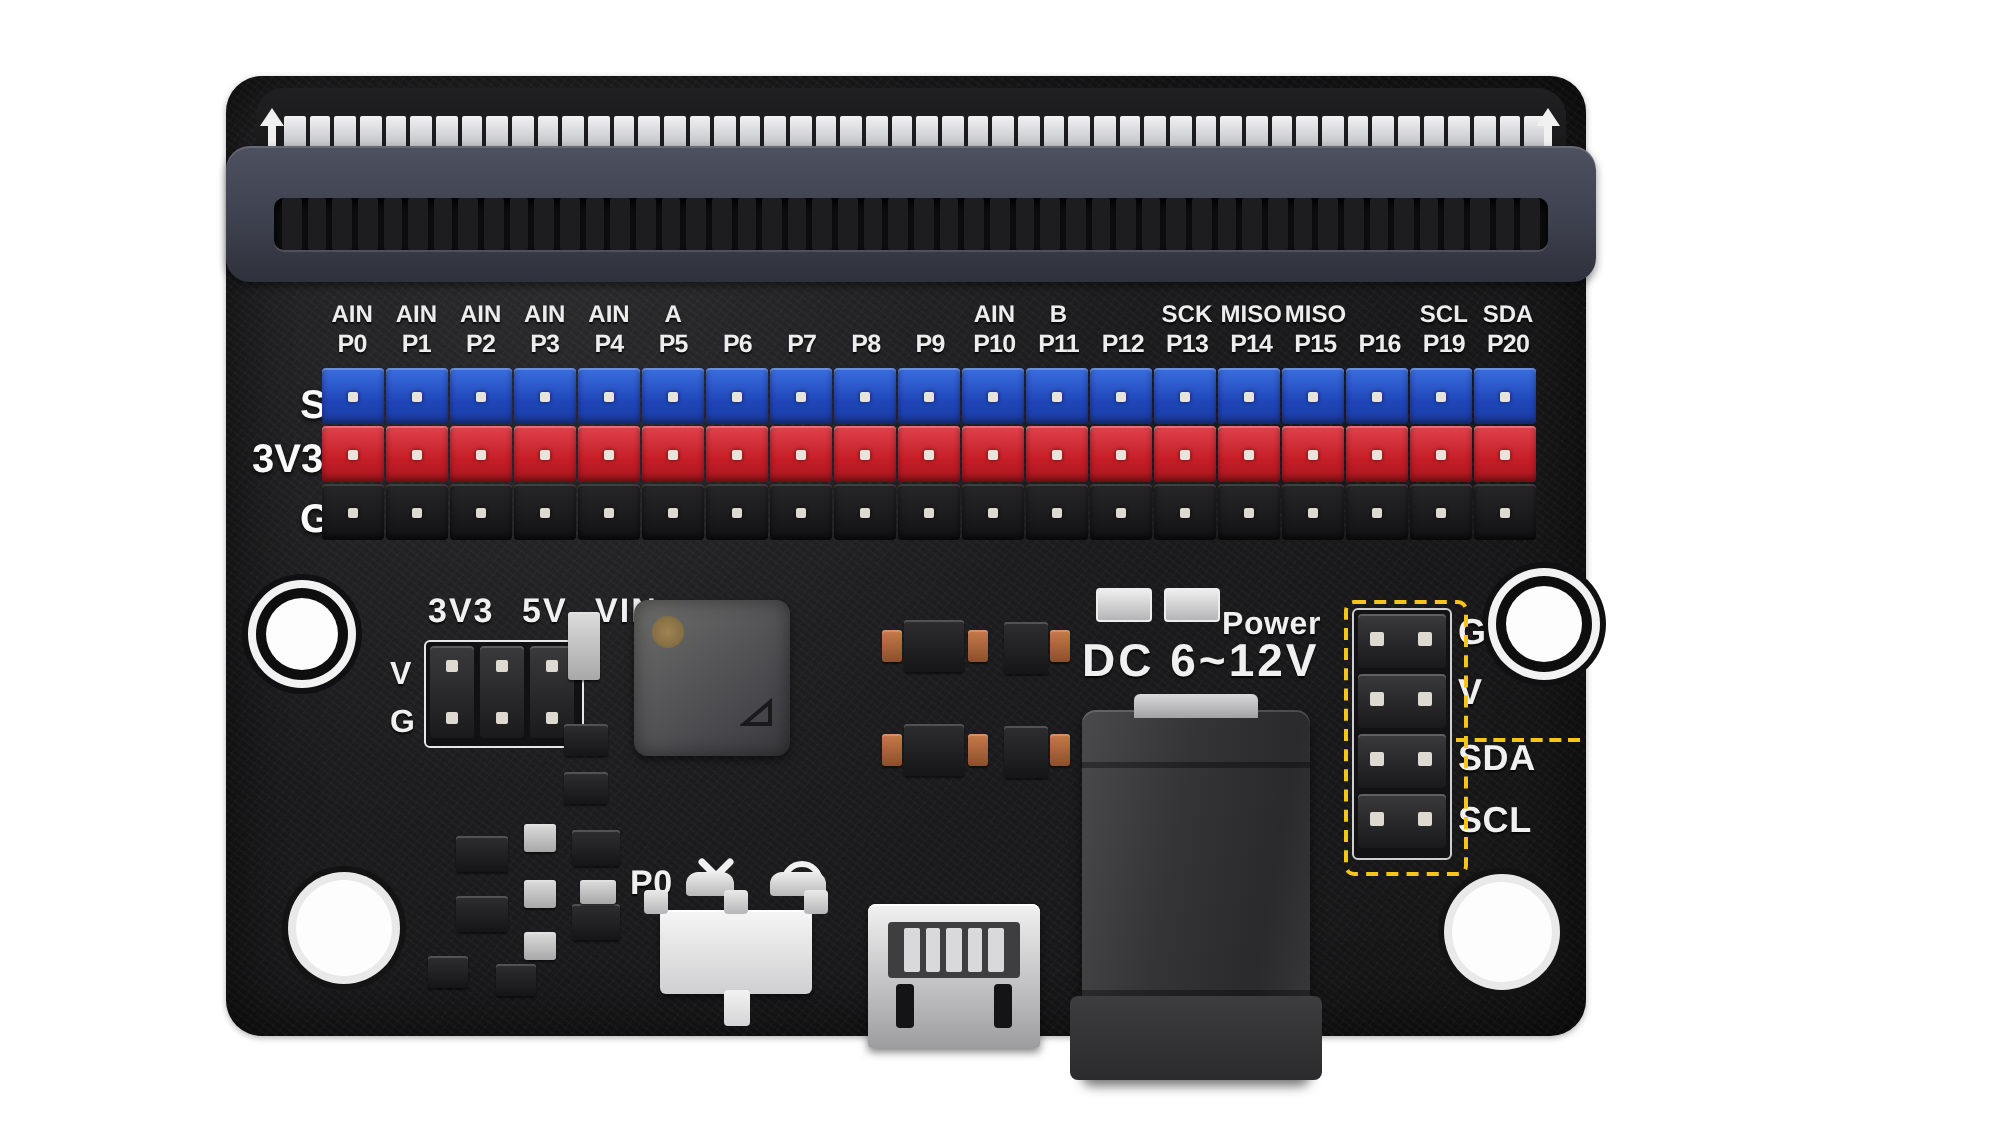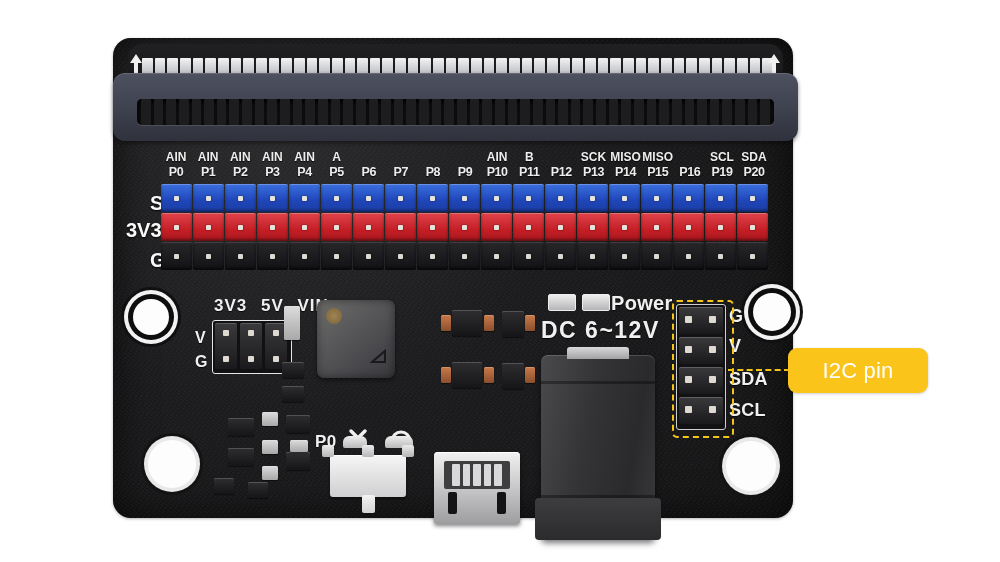--- a/index.html
+++ b/index.html
@@ -438,21 +438,21 @@
   <div class="smd" style="left:286px;top:452px;width:24px;height:18px;"></div>
   <div class="smd silver" style="left:290px;top:440px;width:18px;height:12px;"></div>
   <div class="smd" style="left:214px;top:478px;width:20px;height:16px;"></div>
   <div class="smd" style="left:248px;top:482px;width:20px;height:16px;"></div>
   <div class="smd silver" style="left:284px;top:306px;width:16px;height:34px;"></div>
   <div class="smd" style="left:282px;top:362px;width:22px;height:16px;"></div>
   <div class="smd" style="left:282px;top:386px;width:22px;height:16px;"></div>
 
   <div class="ledmark" style="left:548px;top:294px;width:26px;height:15px;"></div>
   <div class="ledmark" style="left:582px;top:294px;width:26px;height:15px;"></div>
-  <div class="silk" style="left:611px;top:292px;font-size:20px;">Power</div>
+  <div class="silk" style="left:611px;top:304px;font-size:16px;">Power</div>
   <div class="silk" style="left:541px;top:317px;font-size:23px;letter-spacing:1.5px;">DC 6~12V</div>
 
   <div class="i2chdr">
     <div class="cell" style="top:2px;">
         <b style="left:6px"></b>
         <b style="left:30px"></b>
       </div>
     <div class="cell" style="top:32px;">
         <b style="left:6px"></b>
         <b style="left:30px"></b>
@@ -505,17 +505,14 @@
 
   <div class="barrel">
     <div class="top"></div>
     <div class="band" style="top:26px;"></div>
     <div class="band" style="top:140px;"></div>
     <div class="foot"></div>
   </div>
 
   <div class="dashbox"></div>
   <div class="dashline"></div>
-  <div class="callout">
-    <span>I2C pin</span>
-  </div>
 
 </div>
 
 </body></html>

